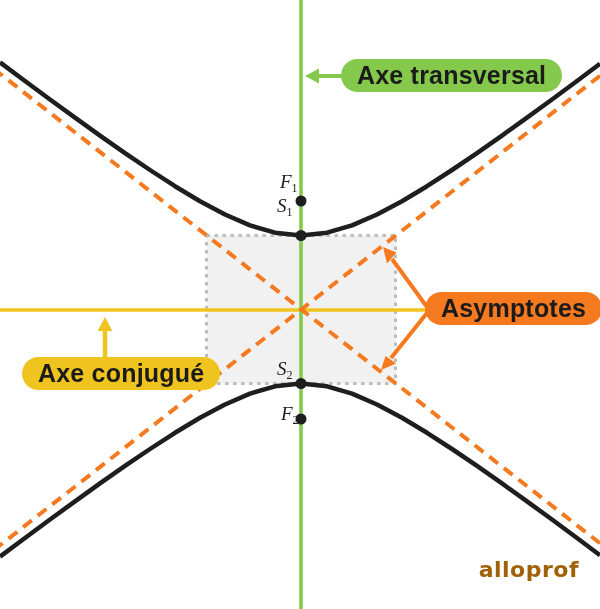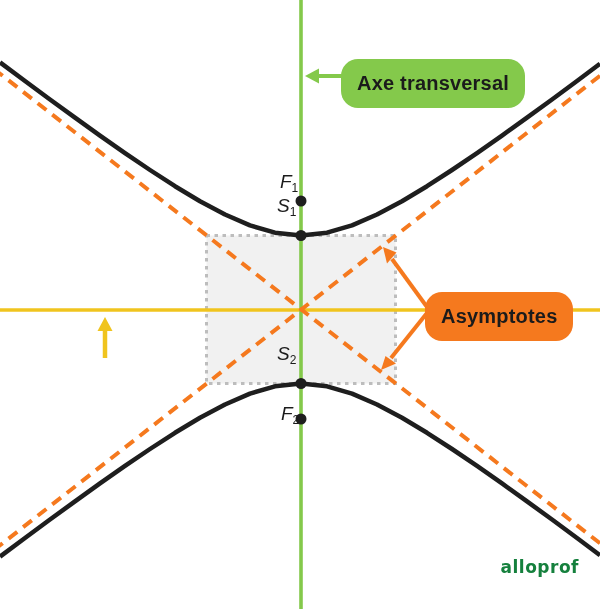--- a/index.html
+++ b/index.html
@@ -19,42 +19,42 @@
   .arrow-green{stroke:var(--green,#84C94B);stroke-width:4;fill:none;}
   .arrow-yellow{stroke:var(--yellow,#F0C41E);stroke-width:4.5;fill:none;}
   .arrow-orange{stroke:var(--orange,#F5791E);stroke-width:4;fill:none;}
   .head-green{fill:var(--green,#84C94B);}
   .head-yellow{fill:var(--yellow,#F0C41E);}
   .head-orange{fill:var(--orange,#F5791E);}
 
   
   .pill{
     position:absolute;height:33px;line-height:33px;border-radius:17px;
-    padding:8px 16px;font-weight:bold;font-size:20px;color:#1b1b1b;
+    padding:0 16px;font-weight:bold;font-size:25px;color:#1b1b1b;
     white-space:nowrap;letter-spacing:.2px;
   }
   .pill-green{left:341px;top:59px;background:var(--green,#84C94B);}
   .pill-yellow{left:22px;top:357px;background:var(--yellow,#F0C41E);}
   .pill-orange{left:425px;top:292px;background:var(--orange,#F5791E);}
 
   
   .ptlabel{
-    position:absolute;font-family:Liberation Sans, sans-serif;font-style:italic;
+    position:absolute;font-family:Liberation Serif, serif;font-style:italic;
     font-size:19px;color:#1b1b1b;line-height:1;
   }
   .ptlabel sub{font-style:normal;font-size:12px;line-height:1;vertical-align:-4px;}
   .lbl-f1{left:280px;top:172px;}
   .lbl-s1{left:277px;top:196px;}
-  .lbl-s2{left:277px;top:344px;}
+  .lbl-s2{left:277px;top:359px;}
   .lbl-f2{left:281px;top:404px;}
 
   
   .logo{
-    position:absolute;right:21px;top:557px;font-size:17px;font-weight:600;
-    color:#15803d;letter-spacing:.5px;font-family:"DejaVu Sans",sans-serif;
+    position:absolute;right:21px;top:557px;font-size:22px;font-weight:600;
+    color:#a16207;letter-spacing:.5px;font-family:"DejaVu Sans",sans-serif;
   }
 </style>
 </head>
 <body>
 
 <div class="canvas">
 
   <svg width="600" height="609" viewBox="0 0 600 609">
 
     <rect class="aux-rect" x="206.5" y="235.5" width="189" height="148"></rect>
@@ -92,20 +92,21 @@
       <line class="arrow-orange" x1="427" y1="307" x2="392" y2="259"></line>
       <polygon class="head-orange" points="383,247 396.5,252.5 387,263.5"></polygon>
     </g>
     <g>
       <line class="arrow-orange" x1="427" y1="313" x2="391" y2="358"></line>
       <polygon class="head-orange" points="381,370 385.5,356 396,363.5"></polygon>
     </g>
   </svg>
 
   <div class="pill pill-green">Axe transversal</div>
+  <div class="pill pill-yellow">Axe conjugué</div>
   <div class="pill pill-orange">Asymptotes</div>
 
   <div class="ptlabel lbl-f1"><span>F</span><sub>1</sub></div>
   <div class="ptlabel lbl-s1"><span>S</span><sub>1</sub></div>
   <div class="ptlabel lbl-s2"><span>S</span><sub>2</sub></div>
   <div class="ptlabel lbl-f2"><span>F</span><sub>2</sub></div>
 
   <div class="logo">alloprof</div>
 
 </div>

